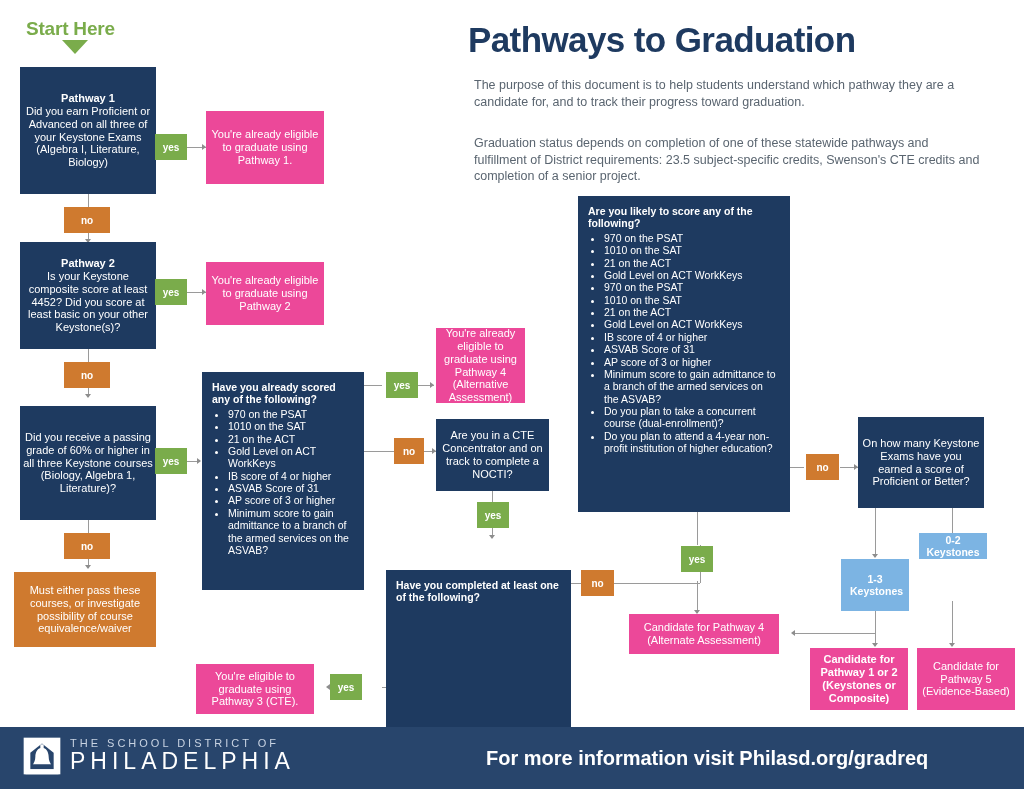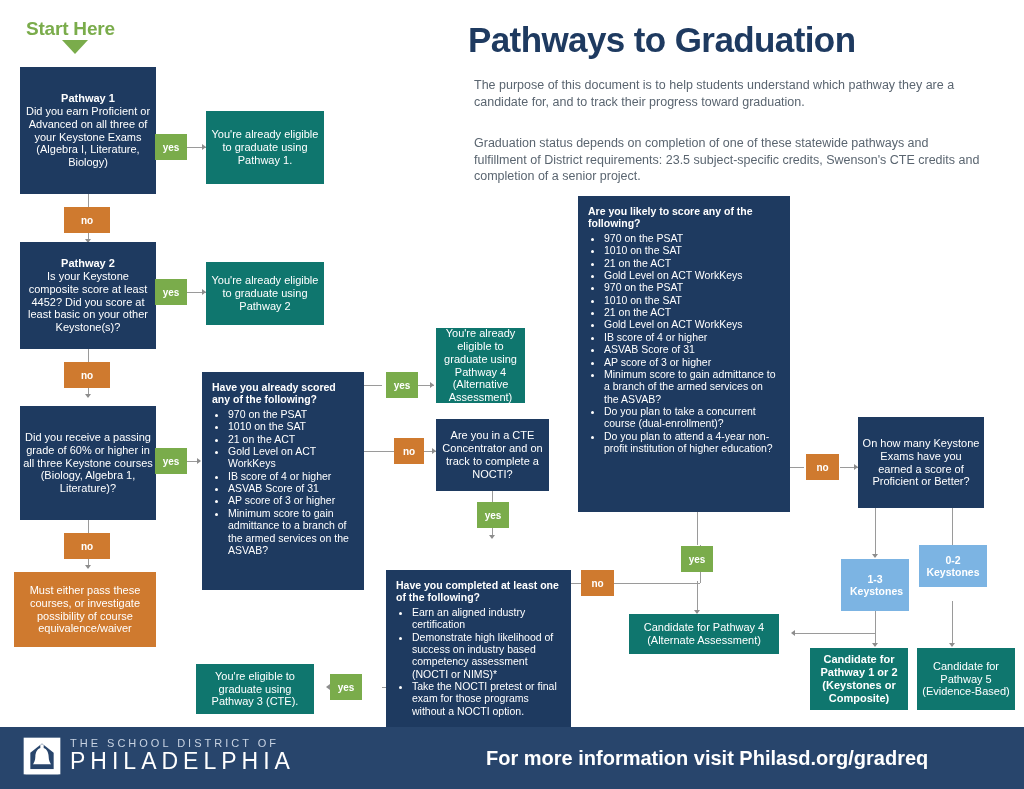--- a/index.html
+++ b/index.html
@@ -17,21 +17,21 @@
     position:absolute;
     box-sizing:border-box;
     display:flex;
     flex-direction:column;
     justify-content:center;
     color:#ffffff;
     line-height:1.18;
     text-align:center;
   }
   .navy{background:#1e3a60;}
-  .midblue{background:#0f766e;}
+  .midblue{background:#ec4899;}
   .lightblue{background:#7cb4e3;color:#ffffff;}
   .orange{background:#cf7a2f;}
   .green{background:#7aac4b;}
 
   .node .ttl{font-weight:bold;}
   .node p{margin:0;}
 
   
   .listbox{
     text-align:left;
@@ -435,25 +435,20 @@
 
   <div class="node navy" style="left:436px;top:419px;width:113px;height:72px;font-size:11px;padding:3px 4px;">
     <p>Are you in a CTE Concentrator and on track to complete a NOCTI?</p>
   </div>
   <div class="chip green" style="left:477px;top:502px;width:32px;height:26px;">
     <span>yes</span>
   </div>
 
   <div class="node navy listbox" style="left:386px;top:539px;width:185px;height:178px;font-size:10.5px;margin-top:31px;">
     <span class="qhead">Have you completed at least one of the following?</span>
-    <ul>
-        <li>Earn an aligned industry certification</li>
-        <li>Demonstrate high likelihood of success on industry based competency assessment (NOCTI or NIMS)*</li>
-        <li>Take the NOCTI pretest or final exam for those programs without a NOCTI option.</li>
-      </ul>
   </div>
   <div class="chip orange" style="left:581px;top:570px;width:33px;height:26px;">
     <span>no</span>
   </div>
 
   <div class="node navy listbox" style="left:578px;top:196px;width:212px;height:316px;font-size:10.5px;">
     <span class="qhead">Are you likely to score any of the following?</span>
     <ul>
         <li>970 on the PSAT</li>
         <li>1010 on the SAT</li>
@@ -482,21 +477,21 @@
     <p>Candidate for Pathway 4 (Alternate Assessment)</p>
   </div>
 
   <div class="node navy" style="left:858px;top:417px;width:126px;height:91px;font-size:11px;padding:3px 4px;">
     <p>On how many Keystone Exams have you earned a score of Proficient or Better?</p>
   </div>
 
   <div class="node lightblue" style="left:841px;top:559px;width:68px;height:52px;font-size:10.5px;font-weight:bold;padding:9px;">
     <p>1-3 Keystones</p>
   </div>
-  <div class="node lightblue" style="left:919px;top:545px;width:68px;height:42px;font-size:10.5px;font-weight:bold;padding:2px;">
+  <div class="node lightblue" style="left:919px;top:533px;width:68px;height:26px;font-size:10.5px;font-weight:bold;padding:2px;">
     <p>0-2 Keystones</p>
   </div>
 
   <div class="node midblue" style="left:810px;top:648px;width:98px;height:62px;font-size:11px;padding:2px 3px;font-weight:bold;">
     <p>Candidate for Pathway 1 or 2 (Keystones or Composite)</p>
   </div>
   <div class="node midblue" style="left:917px;top:648px;width:98px;height:62px;font-size:11px;padding:2px 3px;">
     <p>Candidate for Pathway 5 (Evidence-Based)</p>
   </div>
 

